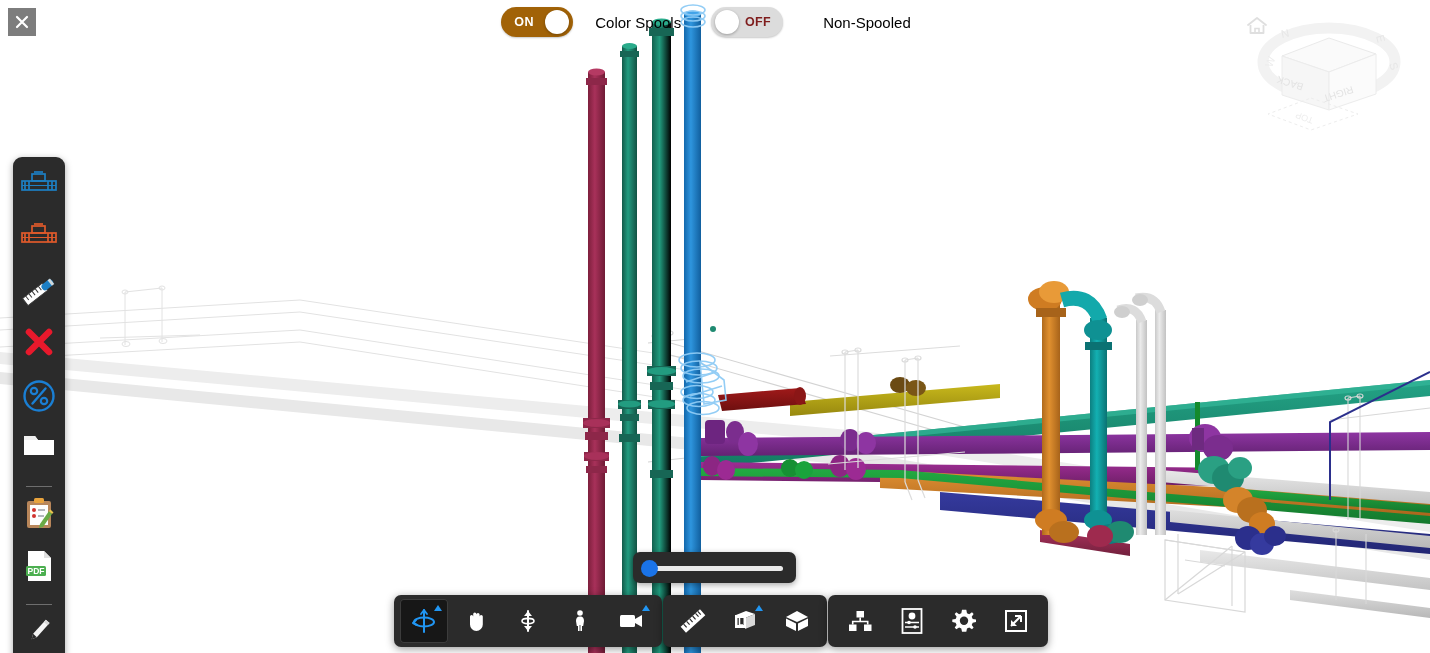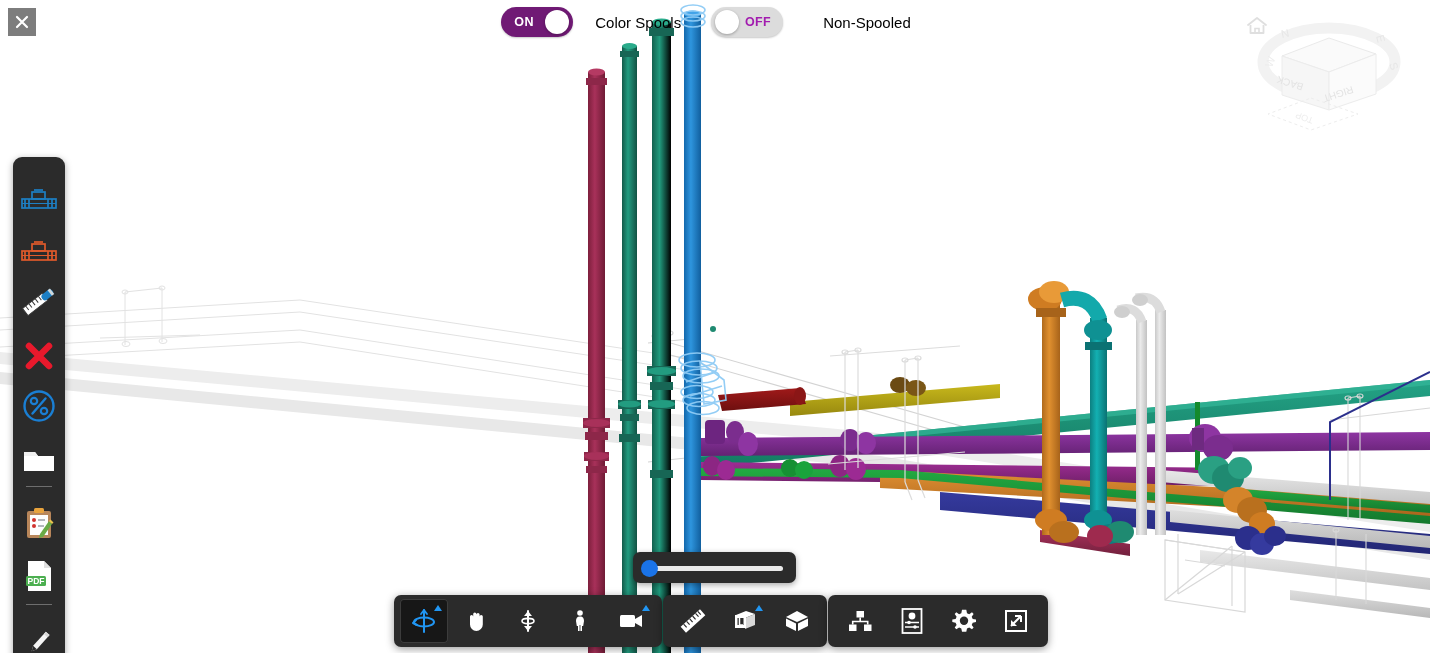--- a/index.html
+++ b/index.html
@@ -35,35 +35,35 @@
     position:absolute; top:0; left:0; right:0; height:44px;
     display:flex; align-items:center; justify-content:center;
     gap:0px; z-index:30; pointer-events:none;
   }
   .toggle-group { display:flex; align-items:center; pointer-events:auto; }
   .switch {
     width:72px; height:30px; border-radius:15px;
     position:relative; cursor:pointer; flex:none;
     box-shadow:0 1px 2px rgba(0,0,0,.22);
   }
-  .switch.on  { background:#701a75; }
+  .switch.on  { background:#a16207; }
   .switch.off { background:#dcdcdc; }
   .switch .knob {
     position:absolute; top:3px; width:24px; height:24px;
     border-radius:12px; background:#ffffff;
     box-shadow:0 1px 3px rgba(0,0,0,.3);
   }
   .switch.on  .knob { right:4px; }
   .switch.off .knob { left:4px; }
   .switch .state {
     position:absolute; top:0; height:30px; line-height:30px;
     font-size:12.5px; font-weight:bold; letter-spacing:.4px;
   }
   .switch.on  .state { left:13px; color:#ffffff; }
-  .switch.off .state { right:12px; color:#a21caf; }
+  .switch.off .state { right:12px; color:#7f1d1d; }
   .toggle-label {
     font-size:15px; color:#000000;
     margin:0 18px; white-space:nowrap;
   }
   #lbl-color-spools { margin-left:22px; margin-right:30px; }
   #lbl-non-spooled  { margin-left:40px; }
 
   
   #viewcube-wrap {
     position:absolute; right:6px; top:2px;
@@ -79,21 +79,21 @@
   #left-rail {
     position:absolute; left:13px; top:157px;
     width:52px; padding:14px 0 12px 0;
     background:#2b2b2b; border-radius:9px;
     display:flex; flex-direction:column; align-items:center;
     z-index:30;
     box-shadow:0 2px 7px rgba(0,0,0,.35);
   }
   .rail-btn {
     width:44px; height:44px; margin-bottom:8px;
-    display:flex; align-items:flex-end; justify-content:center;
+    display:flex; align-items:flex-start; justify-content:center;
     cursor:pointer; border-radius:5px;
   }
   .rail-sep {
     width:26px; height:1px; background:#6e6e6e;
     margin:3px 0 10px 0;
   }
 
   
   #slider-wrap {
     position:absolute; left:633px; top:552px;

